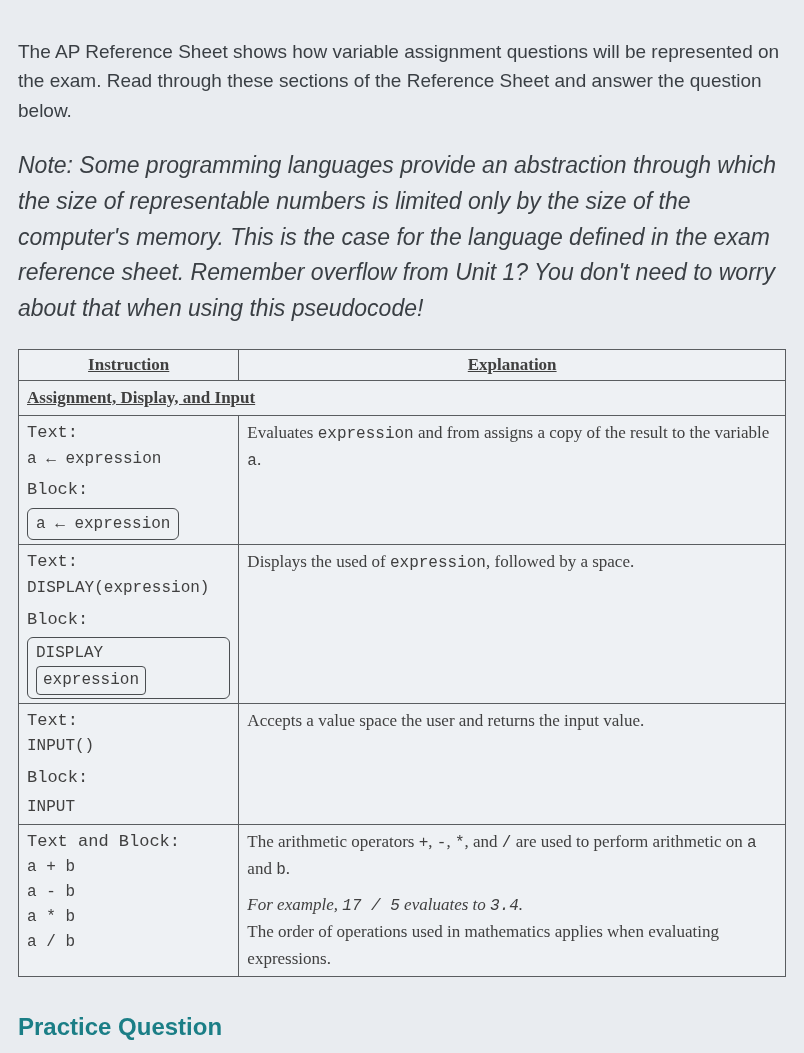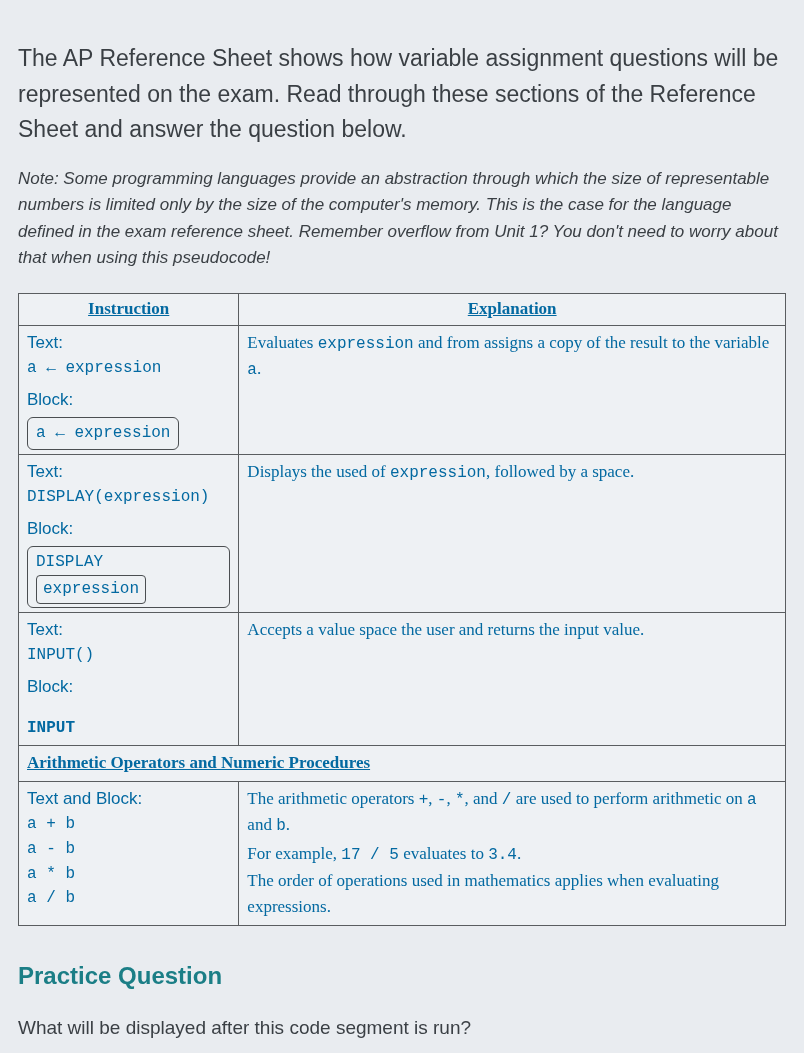--- a/index.html
+++ b/index.html
@@ -5,28 +5,28 @@
   * { box-sizing: border-box; }
   body {
     margin: 0;
     padding: 18px 18px 24px 18px;
     width: 804px;
     font-family: Arial, Helvetica, sans-serif;
     background: #e9ecf0;
     color: #3a3f44;
     line-height: 1.55;
   }
-  .intro { font-size: 23px; margin-bottom: 18px; }
-  .note { font-size: 17px; font-style: italic; margin-bottom: 22px; }
+  .intro { font-size: 19px; margin-bottom: 18px; }
+  .note { font-size: 23px; font-style: italic; margin-bottom: 22px; }
   table.ref {
     border-collapse: collapse;
     width: 100%;
     background: #eef1f4;
     font-family: "Times New Roman", Times, serif;
-    color: #0369a1;
+    color: #404040;
   }
   table.ref th, table.ref td {
     border: 1.5px solid #5a5d60;
     padding: 4px 8px;
     vertical-align: top;
     font-size: 17px;
     text-align: left;
   }
   table.ref th {
     font-weight: bold;
@@ -34,21 +34,21 @@
     padding: 2px 8px;
     text-decoration: underline;
   }
   .section-head {
     font-weight: bold;
     text-align: center;
     text-decoration: underline;
     padding: 2px 8px;
   }
   .code, .code span { font-family: "Courier New", Courier, monospace; font-size: 16px; }
-  .lbl { font-family: Liberation Sans, sans-serif; }
+  .lbl { font-family: Liberation Mono, monospace; }
   .block-box {
     display: inline-block;
     border: 1.5px solid #4b4e51;
     border-radius: 6px;
     padding: 3px 8px;
     margin-top: 4px;
     font-family: "Courier New", Courier, monospace;
     font-size: 16px;
   }
   .inner-box {
@@ -76,20 +76,23 @@
 
 <p class="note">Note: Some programming languages provide an abstraction through which the size of representable numbers is limited only by the size of the computer's memory. This is the case for the language defined in the exam reference sheet. Remember overflow from Unit 1? You don't need to worry about that when using this pseudocode!</p>
 
 <table class="ref">
   <tbody>
       <tr>
     <th>Instruction</th>
     <th>Explanation</th>
   </tr>
   <tr>
+    <td colspan="2" class="section-head">Assignment, Display, and Input</td>
+  </tr>
+  <tr>
     <td>
       <div class="lbl">Text:</div>
       <div class="code">a ← expression</div>
       <div class="lbl" style="margin-top:6px;">Block:</div>
       <div class="block-box">
         <span>a </span><span class="arrow">←</span><span> expression</span>
       </div>
     </td>
     <td class="expl">
       <span>Evaluates </span><span class="code">expression</span><span> and from assigns a copy of the result to the variable </span><span class="code">a</span><span>.</span>
@@ -106,40 +109,37 @@
     </td>
     <td class="expl">
       <span>Displays the used of </span><span class="code">expression</span><span>, followed by a space.</span>
     </td>
   </tr>
   <tr>
     <td>
       <div class="lbl">Text:</div>
       <div class="code">INPUT()</div>
       <div class="lbl" style="margin-top:6px;">Block:</div>
-      <div class="code" style="margin-top:16px;font-weight:bold;">INPUT</div>
+      <div class="code" style="margin-top:4px;">INPUT</div>
     </td>
     <td class="expl">Accepts a value space the user and returns the input value.</td>
-  </tr>
-  <tr>
-    <td colspan="2" class="section-head">Arithmetic Operators and Numeric Procedures</td>
   </tr>
   <tr>
     <td>
       <div class="lbl">Text and Block:</div>
       <div class="code">a + b</div>
       <div class="code">a - b</div>
       <div class="code">a * b</div>
       <div class="code">a / b</div>
     </td>
     <td class="expl">
       <div>
         <span>The arithmetic operators </span><span class="code">+</span><span>, </span><span class="code">-</span><span>, </span><span class="code">*</span><span>, and </span><span class="code">/</span><span> are used to perform arithmetic on </span><span class="code">a</span><span> and </span><span class="code">b</span><span>.</span>
       </div>
-      <div style="margin-top:2px;">
+      <div style="margin-top:10px;font-style:italic;">
         <span>For example, </span><span class="code">17 / 5</span><span> evaluates to </span><span class="code">3.4</span><span>.</span>
       </div>
       <div style="">The order of operations used in mathematics applies when evaluating expressions.</div>
     </td>
   </tr>
 </tbody>
   </table>
 
 <h2 class="practice">Practice Question</h2>
 

